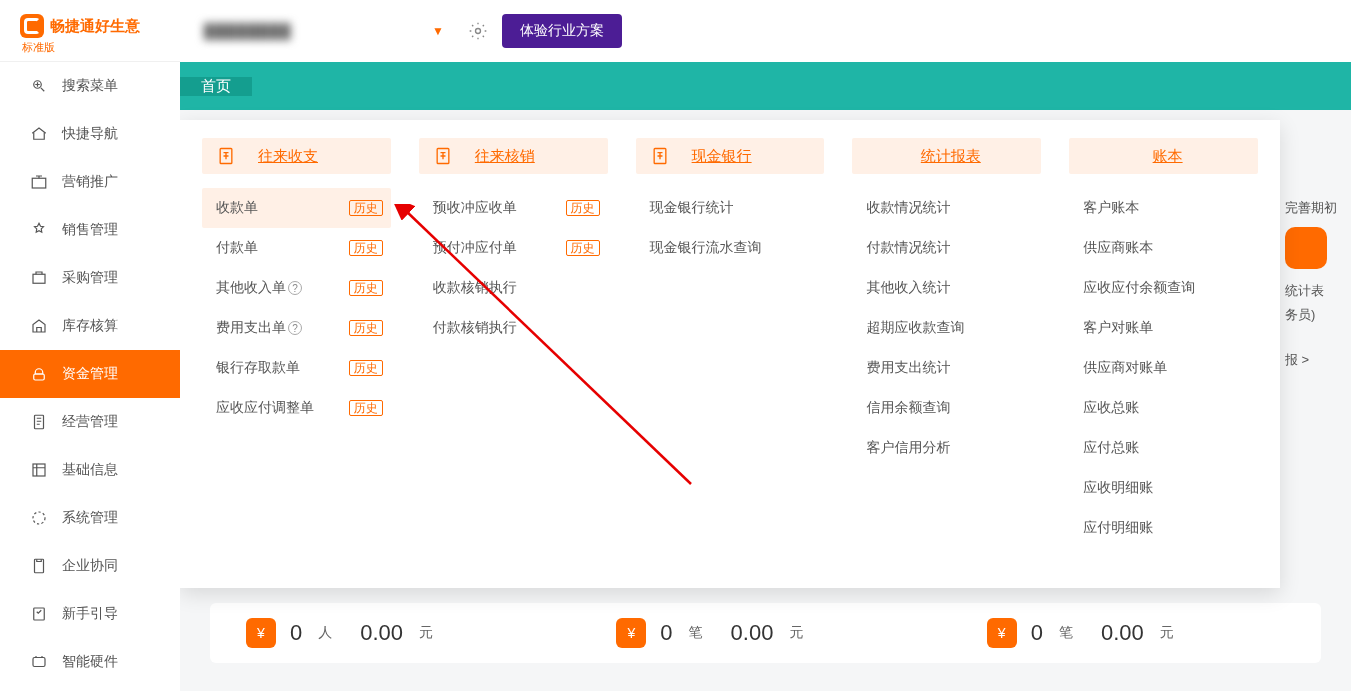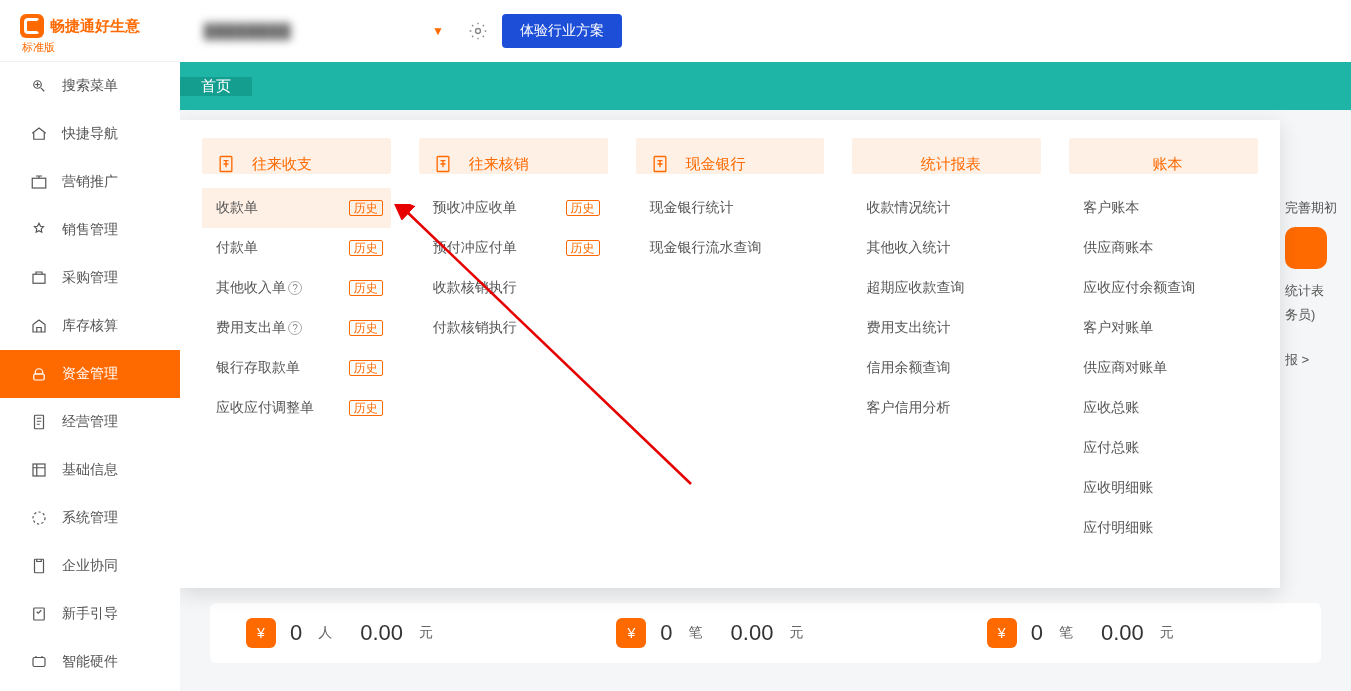--- a/index.html
+++ b/index.html
@@ -17,34 +17,34 @@
     .side-item { height: 48px; display:flex; align-items:center; padding-left: 30px; gap:14px; color:#555; font-size:14px; cursor:pointer; }
     .side-item.active { background:#ff6a00; color:#fff; }
     .side-item svg { width:18px; height:18px; flex:0 0 18px; }
 
     
     .header { position:absolute; left:180px; top:0; right:0; height:62px; background:#fff; display:flex; align-items:center; padding:0 14px; gap:14px; }
     .org-select { min-width:260px; height:34px; display:flex; align-items:center; justify-content:space-between; padding:0 10px; color:#888; font-size:14px; }
     .org-select .blur { filter: blur(4px); color:#666; letter-spacing:1px;}
     .org-caret { color:#ff6a00; font-size:12px; margin-left:40px;}
     .gear { width:20px; height:20px; color:#888; }
-    .primary-btn { background:#1d4ed8; color:#fff; border:none; height:34px; padding:0 18px; border-radius:4px; font-size:14px; cursor:pointer;}
+    .primary-btn { background:#4c1d95; color:#fff; border:none; height:34px; padding:0 18px; border-radius:4px; font-size:14px; cursor:pointer;}
 
     
     .tabbar { position:absolute; left:180px; top:62px; right:0; height:48px; background:#1fb5a6; display:flex; align-items:center; }
     .tab { width:72px; display:flex; align-items:center; justify-content:center; color:#fff; font-size:15px; background:#149e8f; }
 
     
     .peek { position:absolute; right:0; top:196px; width:66px; font-size:13px; color:#555; line-height:1.8; text-align:left;}
     .peek .chip{ width:42px;height:42px;border-radius:10px;background:#ff6a00;margin:8px 0 10px;}
     .peek .a{color:#555;}
 
     
     .flyout { position:absolute; left:180px; top:120px; width:1100px; background:#fff; box-shadow:0 6px 20px rgba(0,0,0,.12); padding:18px 22px 40px; display:grid; grid-template-columns: repeat(5, 1fr); column-gap:28px; z-index:5;}
-    .col-head { background:#fff0e6; height:36px; display:flex; align-items:flex-end; gap:16px; padding-left:14px; color:#ff6a00; font-size:15px; font-weight:500; border-radius:2px; margin-bottom:14px;}
+    .col-head { background:#fff0e6; height:36px; display:flex; align-items:center; gap:22px; padding-left:14px; color:#ff6a00; font-size:15px; font-weight:500; border-radius:2px; margin-bottom:14px;text-decoration:underline;}
     .col-head.noicon { justify-content:center; padding-left:8px;}
     .ico-doc { width:20px; height:20px; }
     .menu-list { display:flex; flex-direction:column; }
     .menu-row { height:40px; display:flex; align-items:center; justify-content:space-between; padding:0 8px 0 14px; font-size:14px; color:#555; cursor:pointer; border-radius:2px;}
     .menu-row.hl { background:#fff0e6; }
     .menu-row .label { display:flex; align-items:center; gap:2px;}
     .q-mark { display:inline-flex; align-items:center; justify-content:center; width:14px;height:14px;border:1px solid #aaa;border-radius:50%;font-size:10px;color:#888;}
     .hist-tag { font-size:12px; color:#ff6a00; border:1px solid #ff6a00; padding:1px 4px; border-radius:2px; line-height:1; }
 
     
@@ -269,20 +269,23 @@
     </div>
     <div>
       <div class="col-head noicon">
         <span>统计报表</span>
       </div>
       <div class="menu-list">
         <div class="menu-row">
           <span class="label">收款情况统计</span>
         </div>
         <div class="menu-row">
+          <span class="label">付款情况统计</span>
+        </div>
+        <div class="menu-row">
           <span class="label">其他收入统计</span>
         </div>
         <div class="menu-row">
           <span class="label">超期应收款查询</span>
         </div>
         <div class="menu-row">
           <span class="label">费用支出统计</span>
         </div>
         <div class="menu-row">
           <span class="label">信用余额查询</span>

